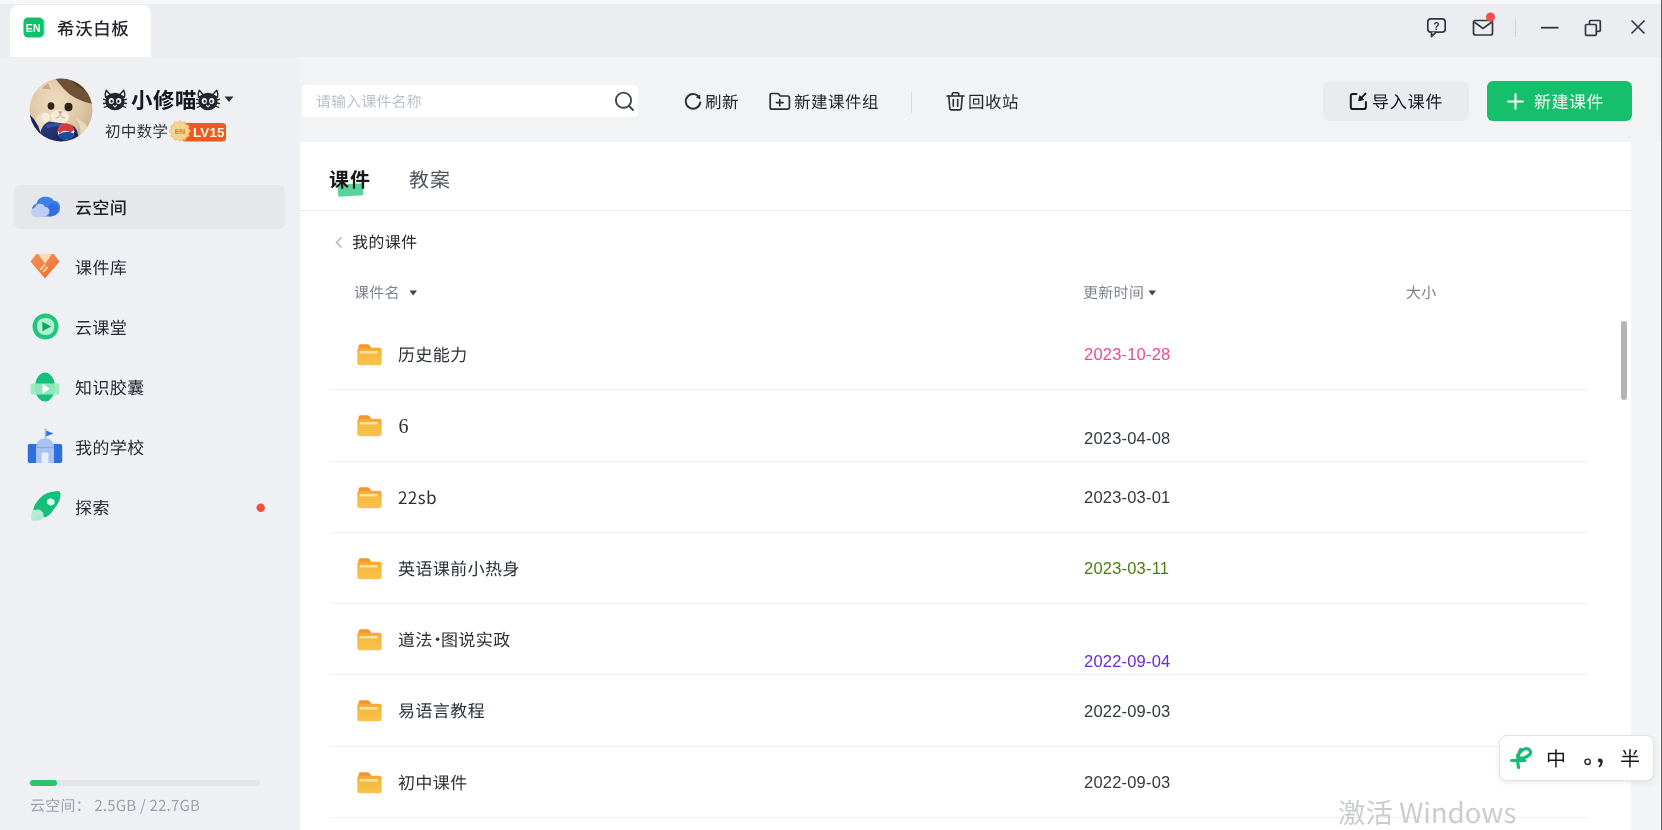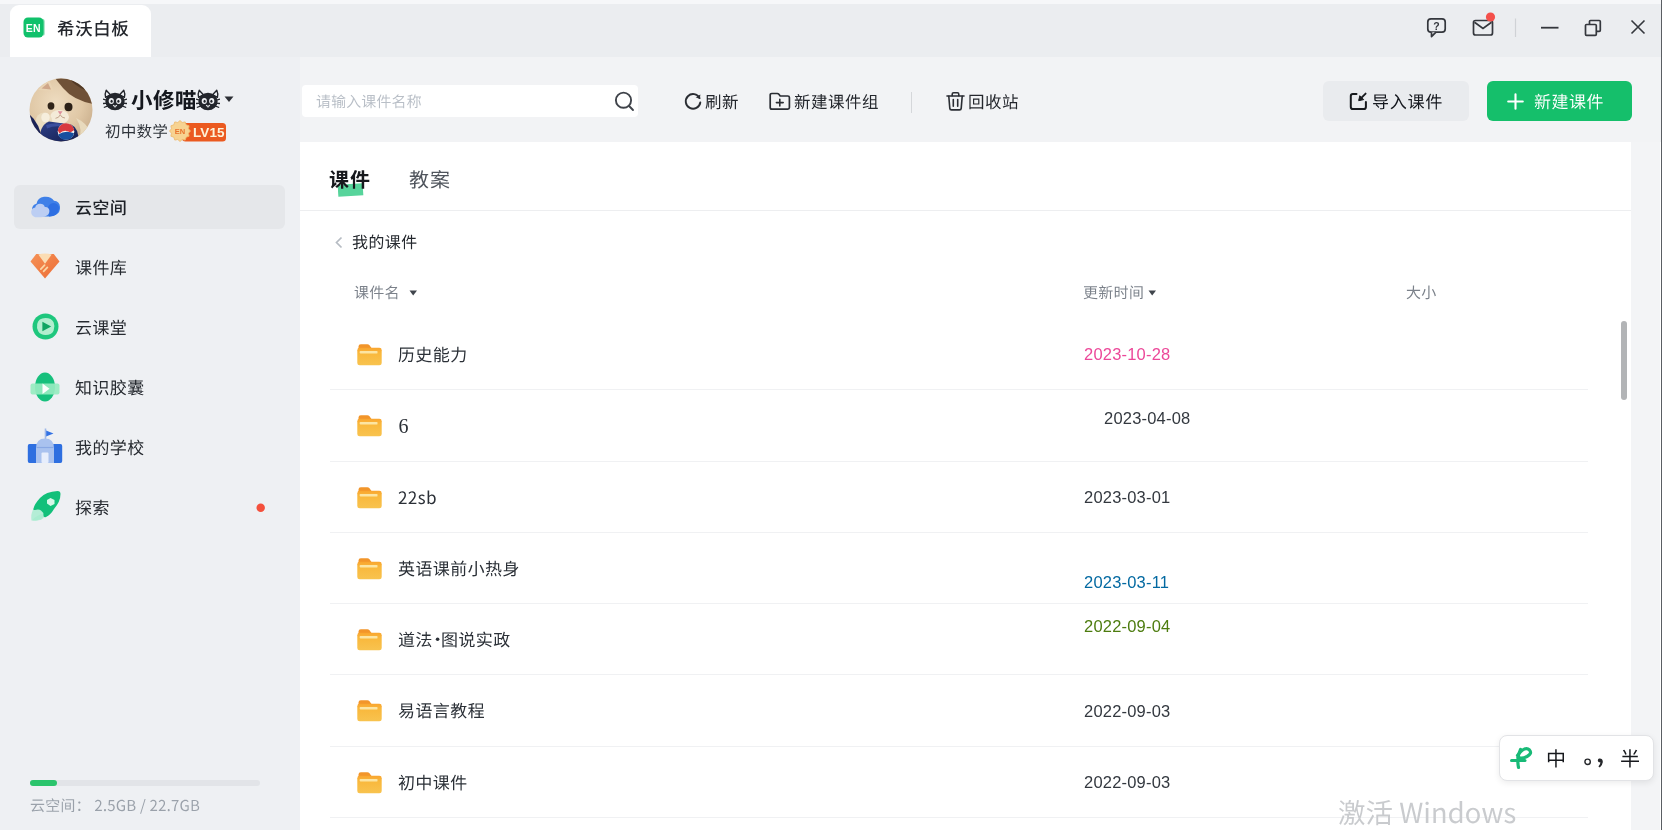--- a/index.html
+++ b/index.html
@@ -286,21 +286,21 @@
 <stop offset="0%" stop-color="#f9a52f"></stop>
           <stop offset="30%" stop-color="#f9b83c"></stop>
           <stop offset="100%" stop-color="#f8c34f"></stop>
         </linearGradient>
       </defs>
 <path d="M2.5 8 V4.6 Q2.5 2.2 4.9 2.2 H11.3 Q12.7 2.2 13.5 3.3 L16.2 7 L14.5 9.5 H2.5 Z" fill="#f2952a"></path>
 <rect x="1.3" y="5.8" width="24.4" height="17.5" rx="2.4" fill="url(#fb356413.3)"></rect>
 <path d="M4.4 8.9 H20.6 Q21.8 8.9 21.6 10.1 L21.3 11.4 H4.4 Q3.6 11.4 3.6 10.6 V9.7 Q3.6 8.9 4.4 8.9 Z" fill="#fce5a3"></path>
 </svg>
 <div style="position:absolute;left:398.5px;top:410.8px;height:30.0px;line-height:30.0px;font-size:20px;font-weight:400;color:#2b3037;letter-spacing:0;white-space:nowrap;font-family:'Liberation Serif',serif;">6</div>
-<div style="position:absolute;left:1084px;top:406px;height:24.75px;line-height:24.75px;font-size:16.5px;font-weight:400;color:#33383f;letter-spacing:0.2px;white-space:nowrap;margin-left:20px;">2023-04-08</div>
+<div style="position:absolute;left:1084px;top:426px;height:24.75px;line-height:24.75px;font-size:16.5px;font-weight:400;color:#33383f;letter-spacing:0.2px;white-space:nowrap;">2023-04-08</div>
 <svg style="position:absolute;left:356px;top:484.6px" width="27" height="25" viewBox="0 0 27 25">
 <defs>
         <linearGradient id="fb356484.6" x1="0" y1="0" x2="0" y2="1">
 <stop offset="0%" stop-color="#f9a52f"></stop>
           <stop offset="30%" stop-color="#f9b83c"></stop>
           <stop offset="100%" stop-color="#f8c34f"></stop>
         </linearGradient>
       </defs>
 <path d="M2.5 8 V4.6 Q2.5 2.2 4.9 2.2 H11.3 Q12.7 2.2 13.5 3.3 L16.2 7 L14.5 9.5 H2.5 Z" fill="#f2952a"></path>
 <rect x="1.3" y="5.8" width="24.4" height="17.5" rx="2.4" fill="url(#fb356484.6)"></rect>
@@ -318,21 +318,21 @@
           <stop offset="100%" stop-color="#f8c34f"></stop>
         </linearGradient>
       </defs>
 <path d="M2.5 8 V4.6 Q2.5 2.2 4.9 2.2 H11.3 Q12.7 2.2 13.5 3.3 L16.2 7 L14.5 9.5 H2.5 Z" fill="#f2952a"></path>
 <rect x="1.3" y="5.8" width="24.4" height="17.5" rx="2.4" fill="url(#fb356555.9)"></rect>
 <path d="M4.4 8.9 H20.6 Q21.8 8.9 21.6 10.1 L21.3 11.4 H4.4 Q3.6 11.4 3.6 10.6 V9.7 Q3.6 8.9 4.4 8.9 Z" fill="#fce5a3"></path>
 </svg>
 <svg class="t" style="left:398.0px;top:574.9px" width="1" height="1">
       <path d="M7.8 -10.7V-8.7H2.7V-4.7H1V-3.5H7.3C6.6 -2 4.9 -0.6 0.6 0.3C0.9 0.6 1.3 1.1 1.4 1.4C5.9 0.3 7.8 -1.3 8.6 -3.1C9.9 -0.6 12.3 0.8 15.7 1.4C15.8 1 16.2 0.5 16.5 0.2C13.2 -0.2 10.9 -1.4 9.7 -3.5H16.1V-4.7H14.4V-8.7H9.1V-10.7ZM3.9 -4.7V-7.6H7.8V-6C7.8 -5.6 7.8 -5.1 7.7 -4.7ZM13.1 -4.7H9C9.1 -5.1 9.1 -5.5 9.1 -6V-7.6H13.1ZM10.9 -14.3V-12.7H6V-14.3H4.8V-12.7H1.2V-11.6H4.8V-9.8H6V-11.6H10.9V-9.8H12.2V-11.6H15.8V-12.7H12.2V-14.3ZM19.1 -13C20 -12.2 21.1 -11.1 21.6 -10.4L22.5 -11.3C22 -12 20.8 -13.1 19.9 -13.8ZM24 -10.6V-9.5H26.2C26.1 -8.7 25.8 -7.9 25.7 -7.2H22.8V-6H33.7V-7.2H31.7C31.8 -8.3 32 -9.5 32 -10.6L31.1 -10.7L30.9 -10.6H27.8L28.2 -12.5H33.1V-13.7H23.4V-12.5H26.9L26.5 -10.6ZM27 -7.2 27.5 -9.5H30.7C30.7 -8.8 30.6 -7.9 30.5 -7.2ZM24.3 -4.6V1.4H25.5V0.7H31.3V1.3H32.5V-4.6ZM25.5 -0.4V-3.5H31.3V-0.4ZM20.6 0.9C20.8 0.5 21.3 0.2 24.1 -1.8C24 -2 23.8 -2.5 23.8 -2.9L21.7 -1.5V-9H18.2V-7.7H20.5V-1.5C20.5 -0.9 20.2 -0.5 19.9 -0.3C20.1 0 20.5 0.5 20.6 0.9ZM36.4 -13.2C37.3 -12.4 38.3 -11.3 38.8 -10.6L39.7 -11.5C39.2 -12.1 38.1 -13.2 37.3 -14ZM35.5 -9V-7.8H37.9V-2C37.9 -1.1 37.3 -0.5 37 -0.2C37.2 0 37.6 0.4 37.8 0.7C38 0.3 38.4 0 41.2 -2.4C41.1 -2.6 40.9 -3.1 40.8 -3.4L39.1 -2.1V-9ZM41.5 -13.5V-6.9H45.2V-5.5H40.6V-4.3H44.5C43.4 -2.7 41.6 -1.1 40 -0.3C40.2 -0.1 40.6 0.4 40.8 0.7C42.4 -0.2 44.1 -1.9 45.2 -3.6V1.3H46.4V-3.7C47.5 -2 49.1 -0.4 50.4 0.5C50.7 0.2 51 -0.2 51.3 -0.5C49.9 -1.3 48.2 -2.8 47.2 -4.3H51.1V-5.5H46.4V-6.9H50V-13.5ZM42.6 -9.7H45.2V-8H42.6ZM46.4 -9.7H48.8V-8H46.4ZM42.6 -12.5H45.2V-10.8H42.6ZM46.4 -12.5H48.8V-10.8H46.4ZM62.5 -8.7V-1.8H63.7V-8.7ZM65.9 -9.2V-0.2C65.9 0 65.8 0.1 65.6 0.1C65.3 0.1 64.4 0.1 63.3 0.1C63.5 0.4 63.7 1 63.8 1.3C65.1 1.3 66 1.3 66.5 1.1C67 0.9 67.2 0.5 67.2 -0.2V-9.2ZM64.5 -14.4C64.1 -13.5 63.5 -12.4 62.9 -11.6H57.8L58.6 -11.9C58.3 -12.6 57.6 -13.6 56.9 -14.3L55.7 -13.9C56.3 -13.2 57 -12.3 57.3 -11.6H53.1V-10.4H68.3V-11.6H64.3C64.8 -12.3 65.4 -13.1 65.9 -13.9ZM59.2 -5.1V-3.4H55.4V-5.1ZM59.2 -6.1H55.4V-7.8H59.2ZM54.2 -8.9V1.3H55.4V-2.4H59.2V-0.1C59.2 0.1 59.1 0.2 58.8 0.2C58.6 0.2 57.8 0.2 57 0.2C57.1 0.5 57.3 1 57.4 1.3C58.6 1.3 59.3 1.3 59.8 1.1C60.3 0.9 60.4 0.5 60.4 -0.1V-8.9ZM77.5 -14V-0.4C77.5 -0.1 77.4 0 77 0.1C76.7 0.1 75.4 0.1 74.2 0C74.4 0.4 74.6 1 74.7 1.4C76.3 1.4 77.4 1.3 78 1.1C78.6 0.9 78.9 0.5 78.9 -0.4V-14ZM81.6 -9.7C83 -7.3 84.4 -4.1 84.8 -2.1L86.2 -2.6C85.8 -4.7 84.3 -7.8 82.8 -10.2ZM73 -10C72.6 -7.8 71.7 -4.8 70.1 -3C70.5 -2.9 71.1 -2.6 71.4 -2.3C72.9 -4.2 73.9 -7.3 74.5 -9.8ZM92.8 -1.9C93 -0.9 93.2 0.5 93.2 1.3L94.4 1.1C94.4 0.3 94.2 -1 94 -2ZM96.3 -1.9C96.8 -0.9 97.2 0.4 97.4 1.2L98.6 1C98.5 0.2 98 -1.2 97.5 -2.1ZM99.9 -2C100.7 -1 101.7 0.5 102.1 1.4L103.3 0.9C102.8 0 101.8 -1.5 101 -2.5ZM90 -2.4C89.4 -1.2 88.5 0.1 87.7 0.9L88.9 1.4C89.7 0.5 90.6 -0.9 91.1 -2.1ZM90.7 -14.3V-11.9H88.1V-10.7H90.7V-8.1L87.8 -7.3L88.1 -6.1L90.7 -6.9V-4.3C90.7 -4.1 90.6 -4 90.4 -4C90.2 -4 89.4 -4 88.7 -4C88.8 -3.7 89 -3.2 89 -2.9C90.1 -2.9 90.8 -2.9 91.3 -3.1C91.7 -3.3 91.9 -3.6 91.9 -4.3V-7.2L94 -7.8L93.9 -9L91.9 -8.4V-10.7H93.9V-11.9H91.9V-14.3ZM96.6 -14.3 96.6 -11.8H94.3V-10.7H96.5C96.5 -9.6 96.4 -8.6 96.2 -7.8L94.8 -8.6L94.2 -7.7C94.7 -7.4 95.3 -7 95.9 -6.7C95.4 -5.4 94.6 -4.4 93.3 -3.7C93.5 -3.5 93.9 -3.1 94.1 -2.8C95.5 -3.6 96.4 -4.6 96.9 -6C97.7 -5.4 98.4 -4.9 98.9 -4.5L99.6 -5.5C99 -6 98.2 -6.5 97.3 -7.1C97.5 -8.1 97.7 -9.3 97.7 -10.7H100C100 -5.7 100 -2.7 102 -2.7C103 -2.7 103.4 -3.3 103.5 -5.2C103.2 -5.3 102.8 -5.5 102.5 -5.7C102.5 -4.3 102.3 -3.9 102 -3.9C101.1 -3.9 101.1 -6.5 101.3 -11.8H97.8L97.8 -14.3ZM116.3 -9V-7.5H109.2V-9ZM116.3 -10H109.2V-11.5H116.3ZM116.3 -6.5V-5.1L116 -4.8H109.2V-6.5ZM105.7 -4.8V-3.7H114.5C111.9 -1.8 108.6 -0.5 105.1 0.4C105.4 0.7 105.7 1.2 105.9 1.5C109.8 0.4 113.4 -1.3 116.3 -3.6V-0.5C116.3 -0.1 116.2 0 115.8 0C115.5 0 114.2 0 112.8 0C113 0.3 113.2 0.9 113.3 1.3C115 1.3 116.1 1.3 116.7 1C117.4 0.8 117.6 0.4 117.6 -0.4V-4.6C118.6 -5.6 119.5 -6.6 120.4 -7.8L119.3 -8.3C118.8 -7.6 118.2 -6.9 117.6 -6.3V-12.6H112.8C113.1 -13.1 113.4 -13.6 113.6 -14.1L112.2 -14.3C112.1 -13.8 111.8 -13.2 111.5 -12.6H108V-4.8Z" fill="#2b3037"></path>
     </svg>
-<div style="position:absolute;left:1084px;top:556.0px;height:24.75px;line-height:24.75px;font-size:16.5px;font-weight:400;color:#0369a1;letter-spacing:0.2px;white-space:nowrap;margin-top:14px;">2023-03-11</div>
+<div style="position:absolute;left:1084px;top:556.0px;height:24.75px;line-height:24.75px;font-size:16.5px;font-weight:400;color:#4d7c0f;letter-spacing:0.2px;white-space:nowrap;">2023-03-11</div>
 <svg style="position:absolute;left:356px;top:627.2px" width="27" height="25" viewBox="0 0 27 25">
 <defs>
         <linearGradient id="fb356627.2" x1="0" y1="0" x2="0" y2="1">
 <stop offset="0%" stop-color="#f9a52f"></stop>
           <stop offset="30%" stop-color="#f9b83c"></stop>
           <stop offset="100%" stop-color="#f8c34f"></stop>
         </linearGradient>
       </defs>
 <path d="M2.5 8 V4.6 Q2.5 2.2 4.9 2.2 H11.3 Q12.7 2.2 13.5 3.3 L16.2 7 L14.5 9.5 H2.5 Z" fill="#f2952a"></path>
 <rect x="1.3" y="5.8" width="24.4" height="17.5" rx="2.4" fill="url(#fb356627.2)"></rect>
@@ -340,21 +340,21 @@
 </svg>
 <svg class="t" style="left:398.0px;top:646.2px" width="1" height="1">
       <path d="M1.1 -13C2 -12.1 3.1 -10.9 3.5 -10.1L4.6 -10.8C4.1 -11.6 3 -12.8 2.1 -13.6ZM7.7 -6.3H13.4V-4.8H7.7ZM7.7 -3.9H13.4V-2.5H7.7ZM7.7 -8.6H13.4V-7.2H7.7ZM6.5 -9.5V-1.5H14.7V-9.5H10.6C10.8 -10 11 -10.5 11.2 -11H16.1V-12H12.9C13.3 -12.6 13.8 -13.3 14.2 -13.9L12.9 -14.3C12.6 -13.6 12.1 -12.7 11.6 -12H8.4L9.3 -12.4C9.1 -13 8.6 -13.8 8.1 -14.3L7 -13.9C7.5 -13.3 8 -12.6 8.2 -12H5.3V-11H9.8C9.7 -10.5 9.5 -10 9.4 -9.5ZM4.5 -8.2H0.9V-7H3.2V-1.7C2.5 -1.5 1.6 -0.7 0.7 0.1L1.5 1.2C2.4 0.1 3.2 -0.8 3.9 -0.8C4.2 -0.8 4.8 -0.3 5.5 0.1C6.7 0.8 8.1 1 10.1 1C11.8 1 14.8 0.9 16 0.8C16 0.4 16.2 -0.2 16.4 -0.5C14.7 -0.3 12.2 -0.2 10.2 -0.2C8.3 -0.2 6.9 -0.3 5.8 -0.9C5.2 -1.2 4.8 -1.5 4.5 -1.7ZM19 -13.2C20.2 -12.7 21.5 -11.8 22.2 -11.3L23 -12.3C22.3 -12.9 20.8 -13.7 19.7 -14.1ZM18.1 -8.6C19.2 -8.1 20.6 -7.3 21.3 -6.7L22 -7.8C21.3 -8.3 19.9 -9.1 18.8 -9.5ZM18.7 0.3 19.8 1.1C20.8 -0.4 22 -2.6 22.9 -4.4L21.9 -5.2C20.9 -3.3 19.6 -1 18.7 0.3ZM24 0.8C24.4 0.6 25.1 0.4 31.5 -0.4C31.8 0.3 32.1 0.9 32.3 1.3L33.4 0.8C32.9 -0.6 31.6 -2.6 30.4 -4.1L29.4 -3.6C29.9 -2.9 30.4 -2.2 30.9 -1.4L25.5 -0.8C26.5 -2.2 27.6 -4 28.5 -5.9H33.3V-7.1H28.8V-10.1H32.6V-11.4H28.8V-14.3H27.6V-11.4H23.9V-10.1H27.6V-7.1H23.2V-5.9H27C26.1 -3.9 25 -2.1 24.6 -1.6C24.2 -1 23.9 -0.6 23.5 -0.5C23.7 -0.2 23.9 0.5 24 0.8Z" fill="#2b3037"></path>
     </svg>
 <svg style="position:absolute;left:434.5px;top:636.7px" width="6" height="6">
       <circle cx="2.6" cy="2.2" r="1.8" fill="#2b3037"></circle>
     </svg>
 <svg class="t" style="left:441.0px;top:646.2px" width="1" height="1">
       <path d="M6.4 -4.7C7.7 -4.5 9.5 -3.9 10.4 -3.4L10.9 -4.2C10 -4.7 8.3 -5.3 6.9 -5.5ZM4.7 -2.6C7 -2.3 10 -1.6 11.6 -1L12.2 -2C10.5 -2.5 7.6 -3.2 5.3 -3.5ZM1.4 -13.5V1.4H2.7V0.6H14.3V1.4H15.6V-13.5ZM2.7 -0.5V-12.4H14.3V-0.5ZM7 -12C6.2 -10.6 4.7 -9.3 3.3 -8.4C3.5 -8.3 4 -7.9 4.2 -7.7C4.7 -8 5.2 -8.4 5.7 -8.9C6.2 -8.3 6.9 -7.8 7.5 -7.4C6.1 -6.7 4.5 -6.2 3 -5.9C3.2 -5.6 3.5 -5.2 3.6 -4.8C5.2 -5.2 7 -5.9 8.6 -6.7C10 -6 11.7 -5.4 13.3 -5C13.4 -5.3 13.8 -5.8 14 -6C12.5 -6.3 11 -6.7 9.7 -7.3C10.9 -8.2 12 -9.1 12.7 -10.3L12 -10.7L11.8 -10.7H7.4C7.7 -11 7.9 -11.3 8.1 -11.7ZM6.4 -9.6 6.5 -9.7H10.9C10.3 -9 9.5 -8.4 8.6 -7.9C7.7 -8.4 7 -9 6.4 -9.6ZM19.3 -13.1C20.2 -12.3 21.3 -11.1 21.9 -10.4L22.8 -11.3C22.2 -12 21.1 -13.1 20.2 -13.9ZM25.2 -9.7H30.9V-6.6H25.2ZM20.4 0.7C20.6 0.4 21.1 0 24.3 -2.4C24.2 -2.6 24 -3.1 23.9 -3.5L21.9 -2.1V-8.9H18.2V-7.7H20.6V-2C20.6 -1.3 20 -0.7 19.6 -0.5C19.9 -0.2 20.3 0.4 20.4 0.7ZM23.9 -10.9V-5.5H26.1C25.9 -2.7 25.3 -0.7 22.4 0.4C22.7 0.6 23.1 1.1 23.2 1.4C26.4 0.1 27.1 -2.2 27.4 -5.5H28.9V-0.6C28.9 0.7 29.2 1.1 30.5 1.1C30.7 1.1 31.9 1.1 32.2 1.1C33.2 1.1 33.6 0.5 33.7 -1.6C33.3 -1.8 32.8 -2 32.5 -2.2C32.5 -0.3 32.4 -0.1 32 -0.1C31.8 -0.1 30.8 -0.1 30.6 -0.1C30.2 -0.1 30.1 -0.1 30.1 -0.6V-5.5H32.2V-10.9H30.5C30.9 -11.8 31.4 -12.9 31.9 -13.9L30.6 -14.3C30.2 -13.2 29.6 -11.8 29.1 -10.9H26.2L27.3 -11.4C27.1 -12.1 26.4 -13.3 25.7 -14.2L24.6 -13.8C25.3 -12.9 25.9 -11.6 26.2 -10.9ZM43.9 -1.8C46.2 -1 48.5 0.2 49.8 1.3L50.6 0.3C49.2 -0.7 46.8 -1.9 44.6 -2.8ZM38.9 -9.5C39.8 -8.9 40.9 -8.1 41.4 -7.5L42.2 -8.4C41.7 -9 40.6 -9.8 39.6 -10.3ZM37.2 -6.8C38.1 -6.3 39.3 -5.4 39.8 -4.8L40.6 -5.8C40.1 -6.4 38.9 -7.2 37.9 -7.7ZM36.3 -12.3V-8.9H37.6V-11.2H49V-8.9H50.3V-12.3H44.5C44.2 -12.9 43.8 -13.8 43.4 -14.4L42.1 -14C42.4 -13.5 42.7 -12.9 43 -12.3ZM36 -4.4V-3.2H42.1C41.2 -1.6 39.4 -0.5 36.2 0.2C36.4 0.5 36.8 1 36.9 1.3C40.7 0.4 42.6 -1.1 43.6 -3.2H50.7V-4.4H44C44.5 -6 44.6 -8 44.7 -10.3H43.4C43.3 -7.9 43.2 -5.9 42.6 -4.4ZM62.6 -14.3C62.1 -11.7 61.4 -9.3 60.2 -7.5V-8.1H57.9V-11.8H60.9V-13.1H53.1V-11.8H56.7V-2.3L55 -1.9V-9.3H53.8V-1.7L52.8 -1.5L53 -0.2C55.1 -0.7 58.1 -1.4 61 -2.1L60.9 -3.2L57.9 -2.6V-6.9H59.8L59.7 -6.8C60 -6.6 60.6 -6.2 60.8 -6C61.2 -6.5 61.5 -7.1 61.9 -7.8C62.3 -6 62.9 -4.4 63.6 -2.9C62.7 -1.6 61.4 -0.5 59.7 0.3C60 0.6 60.4 1.1 60.5 1.4C62.1 0.6 63.4 -0.5 64.3 -1.8C65.3 -0.4 66.4 0.6 67.8 1.4C68 1 68.4 0.5 68.7 0.3C67.2 -0.4 66 -1.5 65.1 -2.9C66.2 -4.8 66.9 -7.1 67.3 -9.9H68.5V-11.1H63.2C63.4 -12.1 63.7 -13.1 63.9 -14.1ZM62.8 -9.9H66.1C65.7 -7.7 65.2 -5.8 64.4 -4.2C63.6 -5.8 63 -7.6 62.7 -9.6Z" fill="#2b3037"></path>
     </svg>
-<div style="position:absolute;left:1084px;top:614px;height:24.75px;line-height:24.75px;font-size:16.5px;font-weight:400;color:#4d7c0f;letter-spacing:0.2px;white-space:nowrap;">2022-09-04</div>
+<div style="position:absolute;left:1084px;top:649px;height:24.75px;line-height:24.75px;font-size:16.5px;font-weight:400;color:#6d28d9;letter-spacing:0.2px;white-space:nowrap;">2022-09-04</div>
 <svg style="position:absolute;left:356px;top:698.4px" width="27" height="25" viewBox="0 0 27 25">
 <defs>
         <linearGradient id="fb356698.4" x1="0" y1="0" x2="0" y2="1">
 <stop offset="0%" stop-color="#f9a52f"></stop>
           <stop offset="30%" stop-color="#f9b83c"></stop>
           <stop offset="100%" stop-color="#f8c34f"></stop>
         </linearGradient>
       </defs>
 <path d="M2.5 8 V4.6 Q2.5 2.2 4.9 2.2 H11.3 Q12.7 2.2 13.5 3.3 L16.2 7 L14.5 9.5 H2.5 Z" fill="#f2952a"></path>
 <rect x="1.3" y="5.8" width="24.4" height="17.5" rx="2.4" fill="url(#fb356698.4)"></rect>

